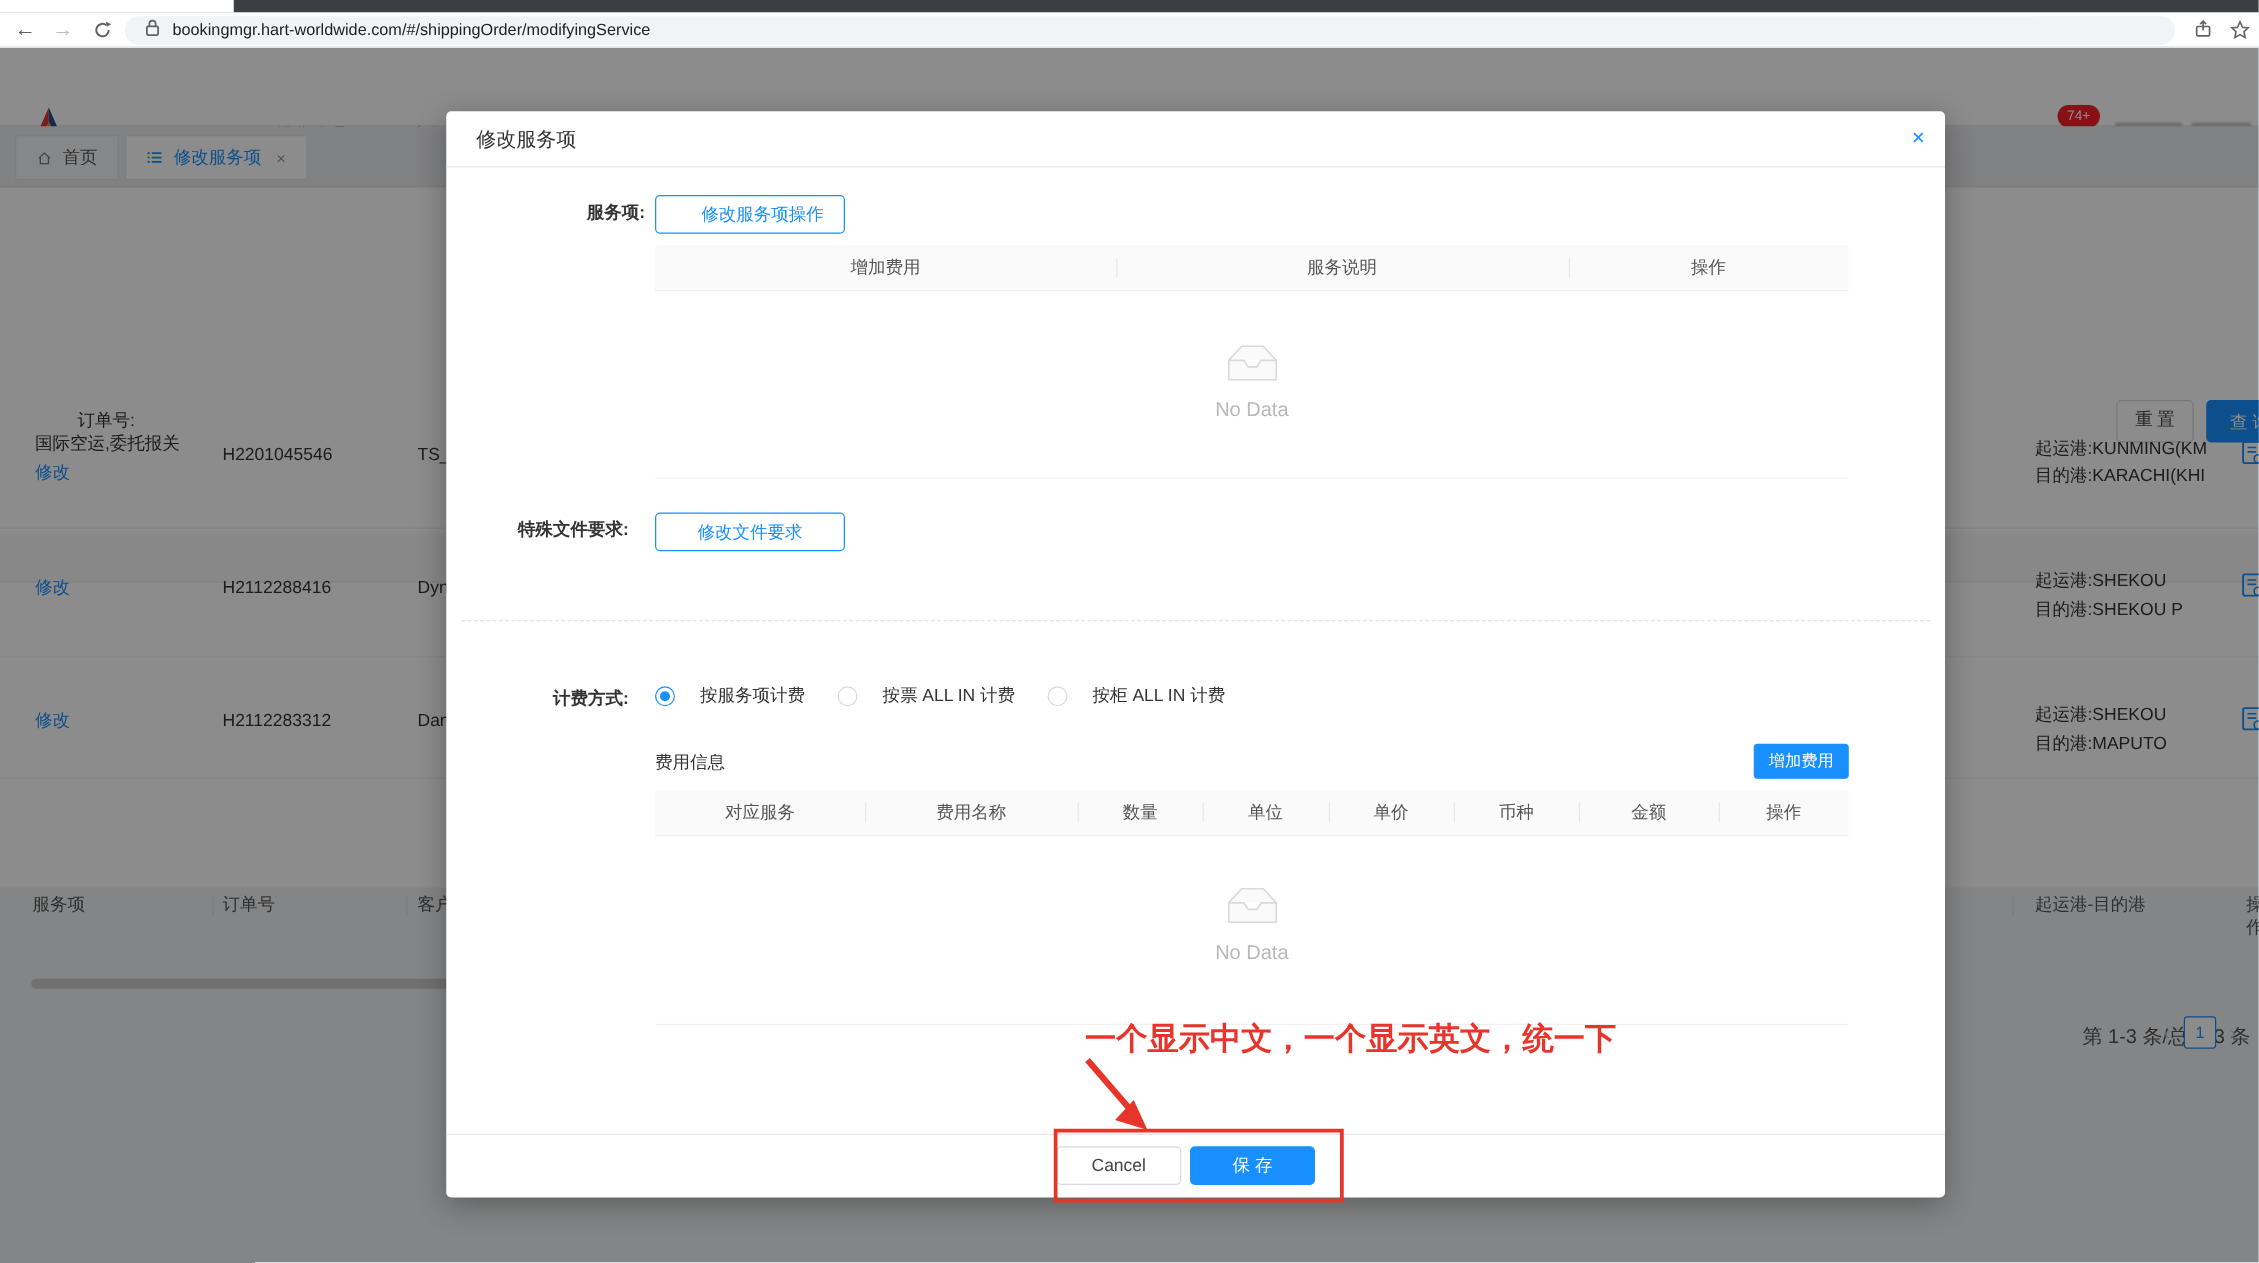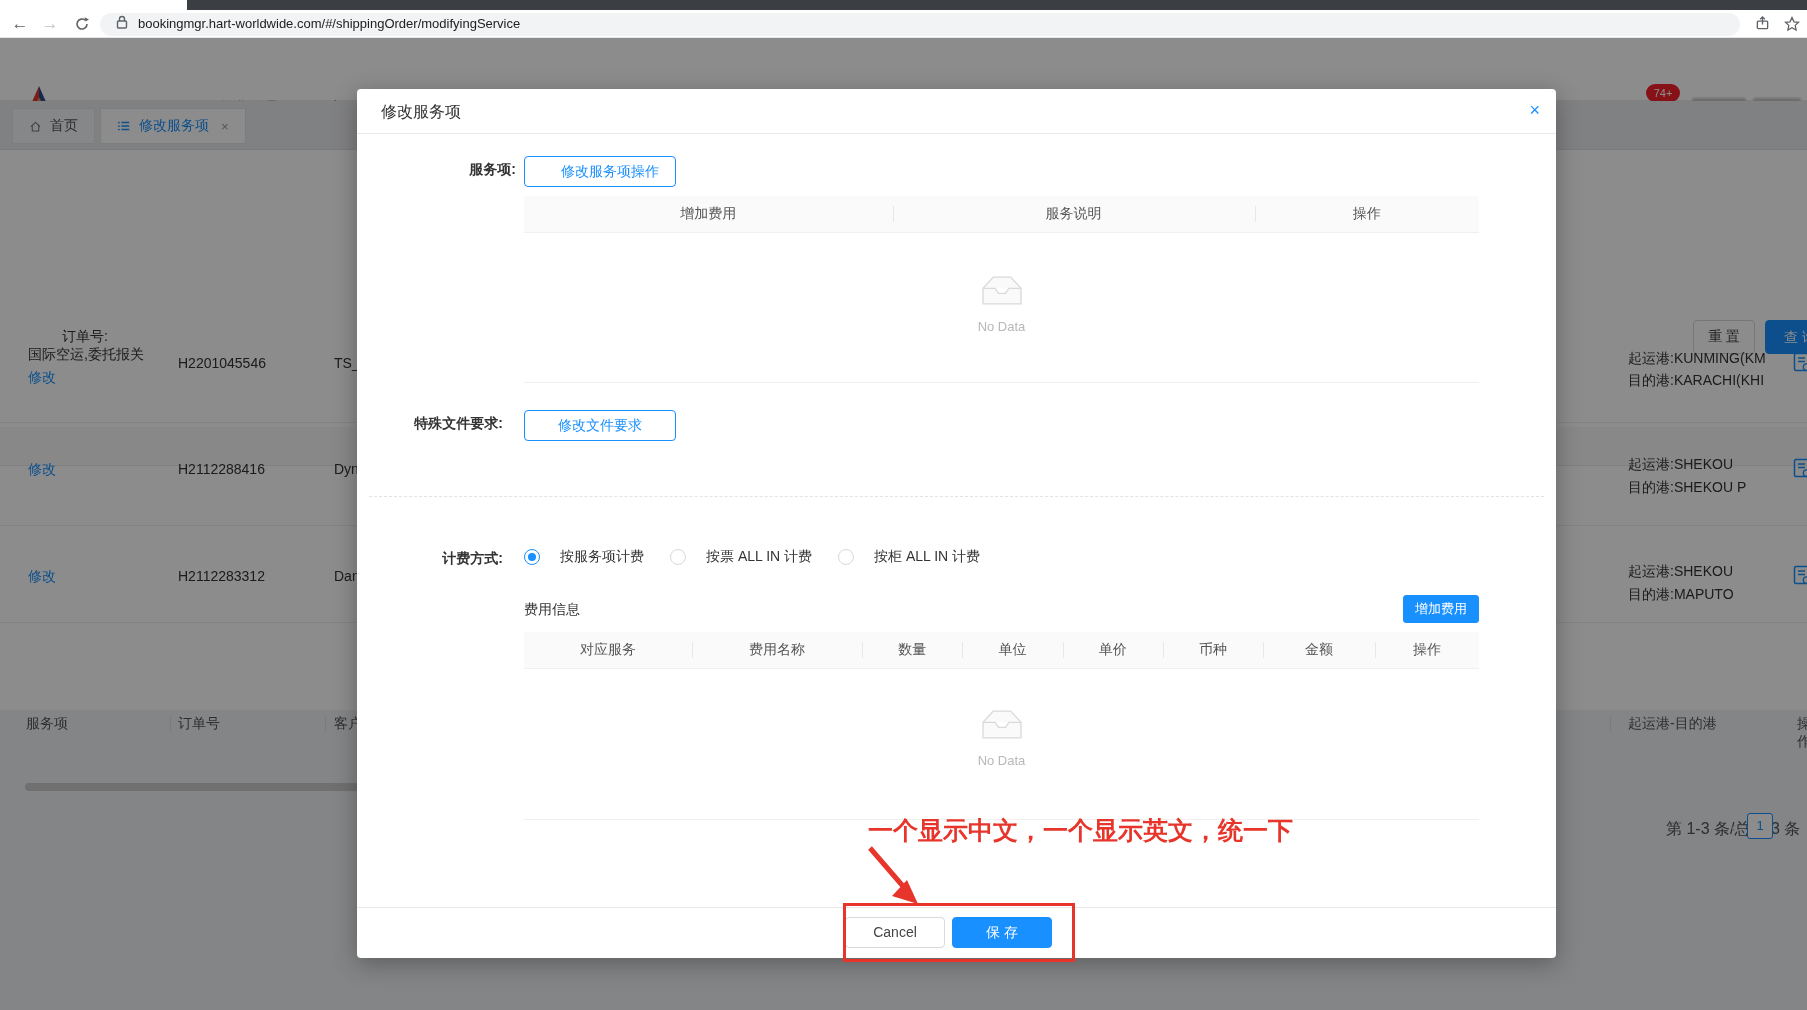--- a/index.html
+++ b/index.html
@@ -68,21 +68,21 @@
   .modal { position:absolute; left:357px; top:89px; width:1199px; height:869px; background:#ffffff; border-radius:4px; box-shadow:0 6px 24px rgba(0,0,0,0.3); z-index:20; }
   .modal-title { position:absolute; left:24px; top:13px; font-size:16px; color:#333; }
   .modal-close { position:absolute; right:16px; top:11px; font-size:18px; color:#1890ff; cursor:pointer; line-height:20px; }
   .modal-hline { position:absolute; left:0; top:44px; width:1199px; height:1px; background:#e8e8e8; }
   .form-label { position:absolute; width:146px; text-align:right; font-size:14px; font-weight:bold; color:#333; }
   .outline-btn { position:absolute; left:167px; width:152px; height:31px; line-height:29px; text-align:center; background:#fff; border:1px solid #1890ff; color:#1890ff; border-radius:4px; font-size:14px; cursor:pointer; }
   .m-table { position:absolute; left:167px; width:955px; border-collapse:collapse; table-layout:fixed; }
   .m-table th { background:#fafafa; font-size:14px; font-weight:normal; color:#555; height:36px; text-align:center; border-bottom:1px solid #f0f0f0; position:relative; }
   .m-table th + th::before { content:""; position:absolute; left:0; top:10px; width:1px; height:16px; background:#e8e8e8; }
   .m-empty-body { position:absolute; left:167px; width:955px; border-bottom:1px solid #f0f0f0; text-align:center; }
-  .nodata-text { font-size:13px; color:#b8b8b8; margin-top:6px; }
+  .nodata-text { font-size:16px; color:#b8b8b8; margin-top:6px; }
   .dashed-div { position:absolute; left:12px; top:407px; width:1175px; border-top:1px dashed #e3e3e3; }
   .radio-row { position:absolute; left:167px; top:459px; display:flex; align-items:center; gap:26px; }
   .radio-item { display:flex; align-items:center; gap:20px; font-size:14px; color:#333; cursor:pointer; }
   .radio-circle { width:16px; height:16px; border-radius:50%; border:1px solid #d9d9d9; background:#fff; position:relative; }
   .radio-circle.on { border-color:#1890ff; }
   .radio-circle.on::after { content:""; position:absolute; left:3px; top:3px; width:8px; height:8px; border-radius:50%; background:#1890ff; }
   .fee-label { position:absolute; left:167px; top:512px; font-size:14px; color:#333; }
   .addfee-btn { position:absolute; left:1046px; top:506px; width:76px; height:28px; line-height:26px; font-size:13px; border-radius:3px; }
   .modal-footline { position:absolute; left:0; top:818px; width:1199px; height:1px; background:#e8e8e8; }
   .foot-btn { position:absolute; top:828px; width:100px; height:31px; line-height:29px; }

